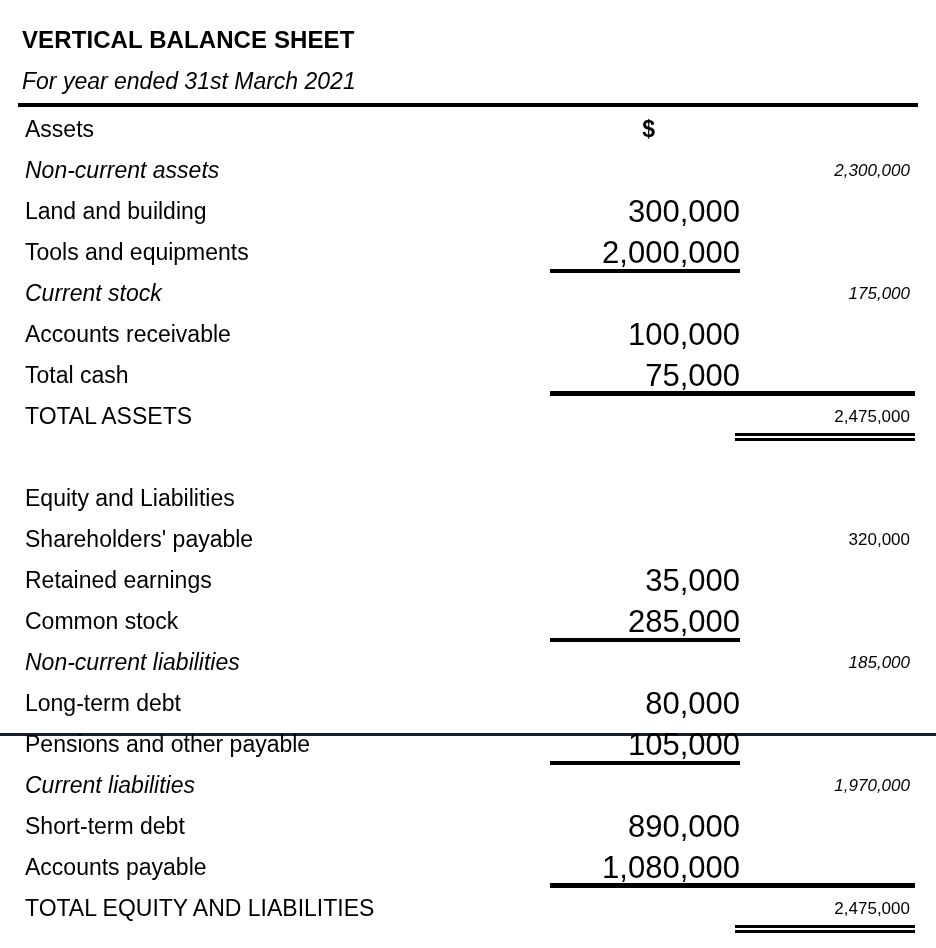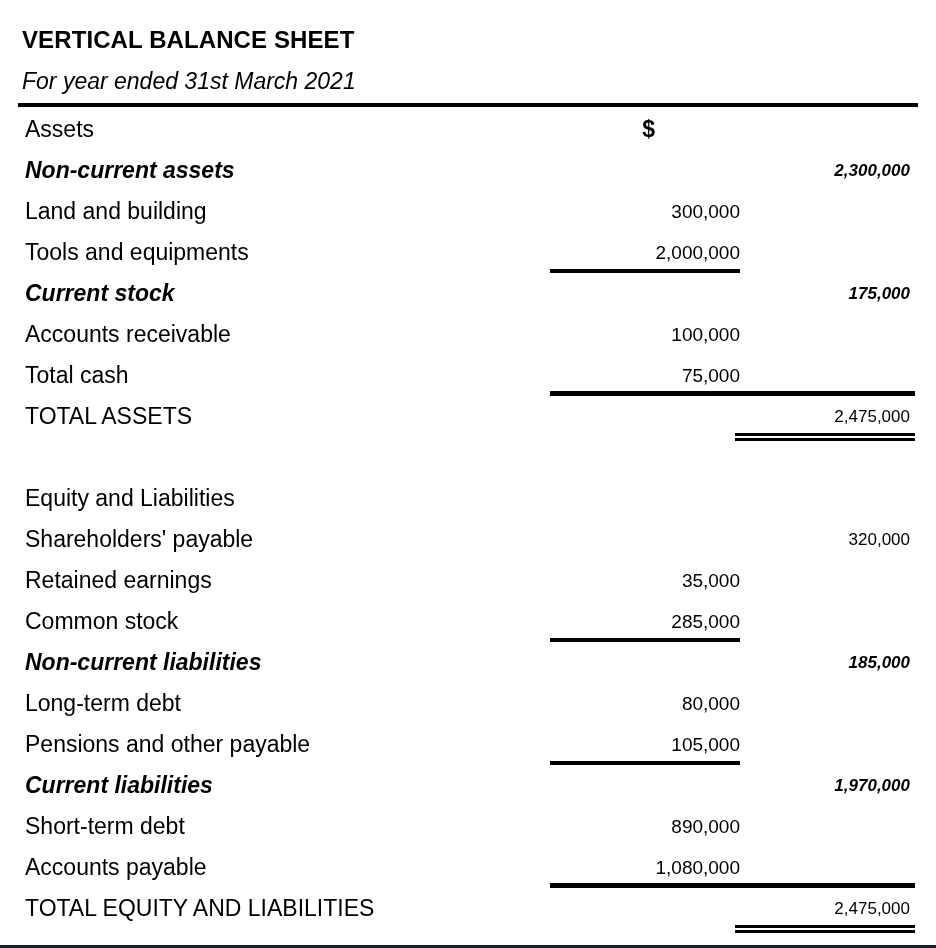--- a/index.html
+++ b/index.html
@@ -11,21 +11,21 @@
     width: 936px;
     height: 948px;
     font-family: "Liberation Sans", sans-serif;
     color: #000000;
     overflow: hidden;
   }
 
   #sheet {
     position: relative;
     width: 936px;
-    height: 948px;
+    height: 736px;
     box-sizing: border-box;
     border-bottom: 3px solid #15202b;
     background: #ffffff;
   }
 
   
   .doc-title {
     position: absolute;
     left: 22px;
     top: 26px;
@@ -74,21 +74,21 @@
     font-size: 23px;
     white-space: nowrap;
   }
   .cell-mid {
     position: absolute;
     left: 440px;
     width: 300px;   
     top: 0;
     height: 41px;
     line-height: 41px;
-    font-size: 19px;
+    font-size: 31px;
     text-align: right;
     white-space: nowrap;
   }
   .cell-right {
     position: absolute;
     left: 610px;
     width: 300px;   
     top: 0;
     height: 41px;
     line-height: 41px;
@@ -104,21 +104,21 @@
     height: 41px;
     line-height: 41px;
     font-size: 23px;
     font-weight: bold;
     text-align: right;
     white-space: nowrap;
   }
 
   
   .t-bold      { font-weight: normal; }
-  .t-bolditalic{ font-weight: bold; font-style: italic; }
+  .t-bolditalic{ font-weight: normal; font-style: italic; }
   .t-normal    { font-weight: normal; font-style: normal; text-align: right; }
 
   
   
   .rule-sub {
     position: absolute;
     left: 550px;
     width: 190px;
     bottom: 0px;
     height: 4px;

